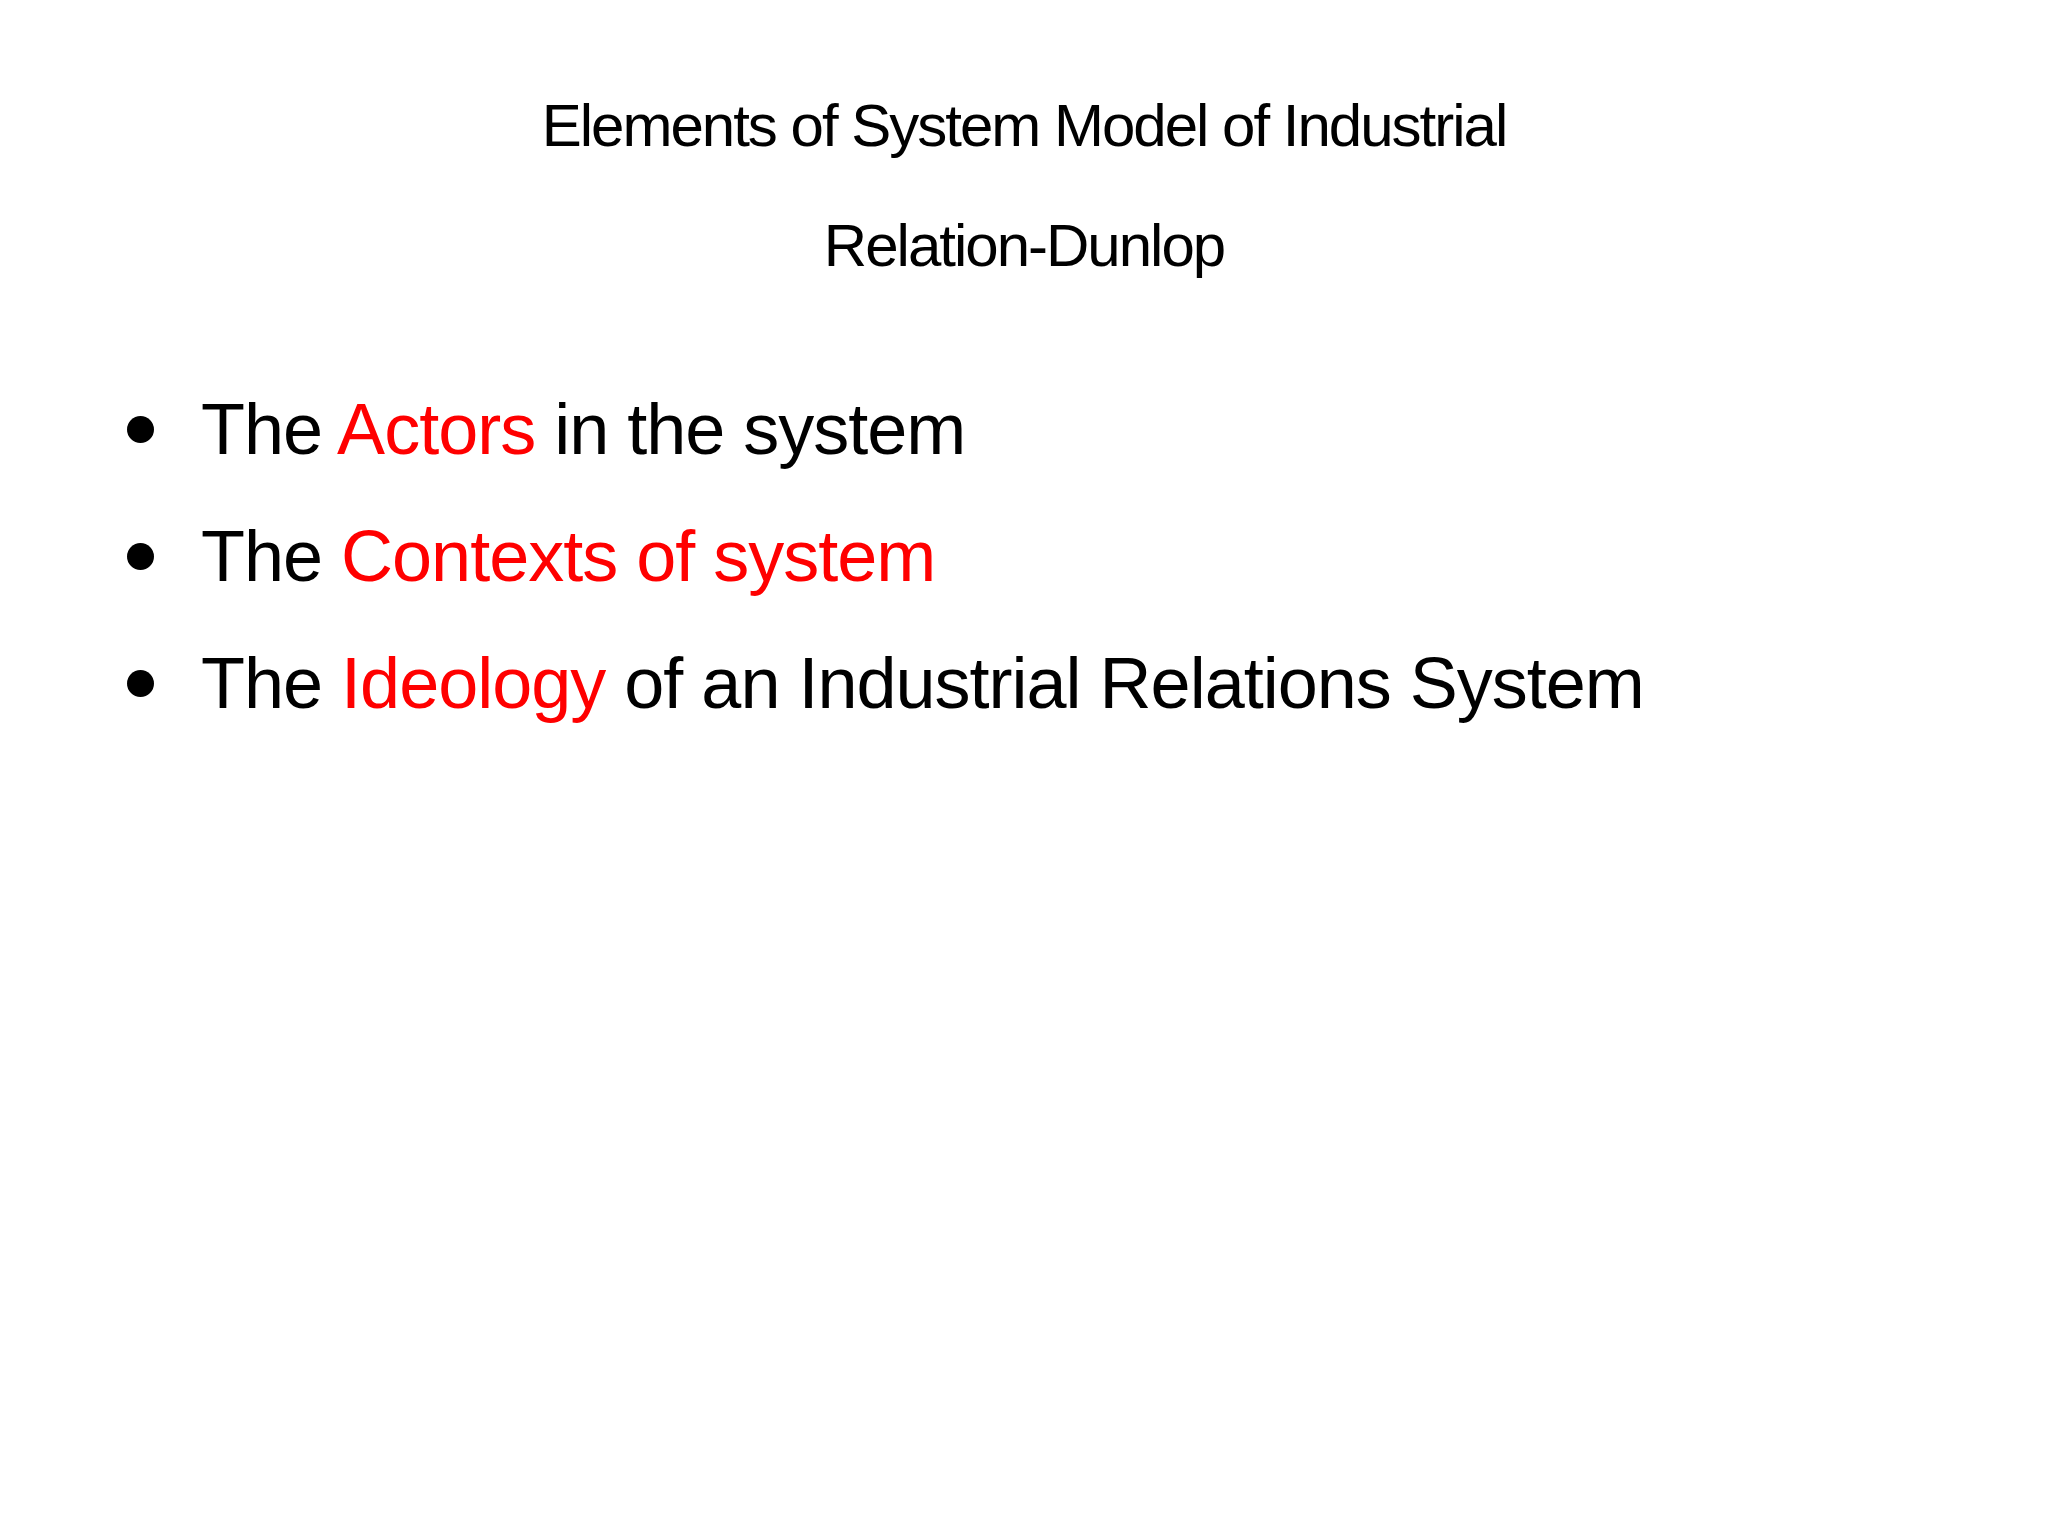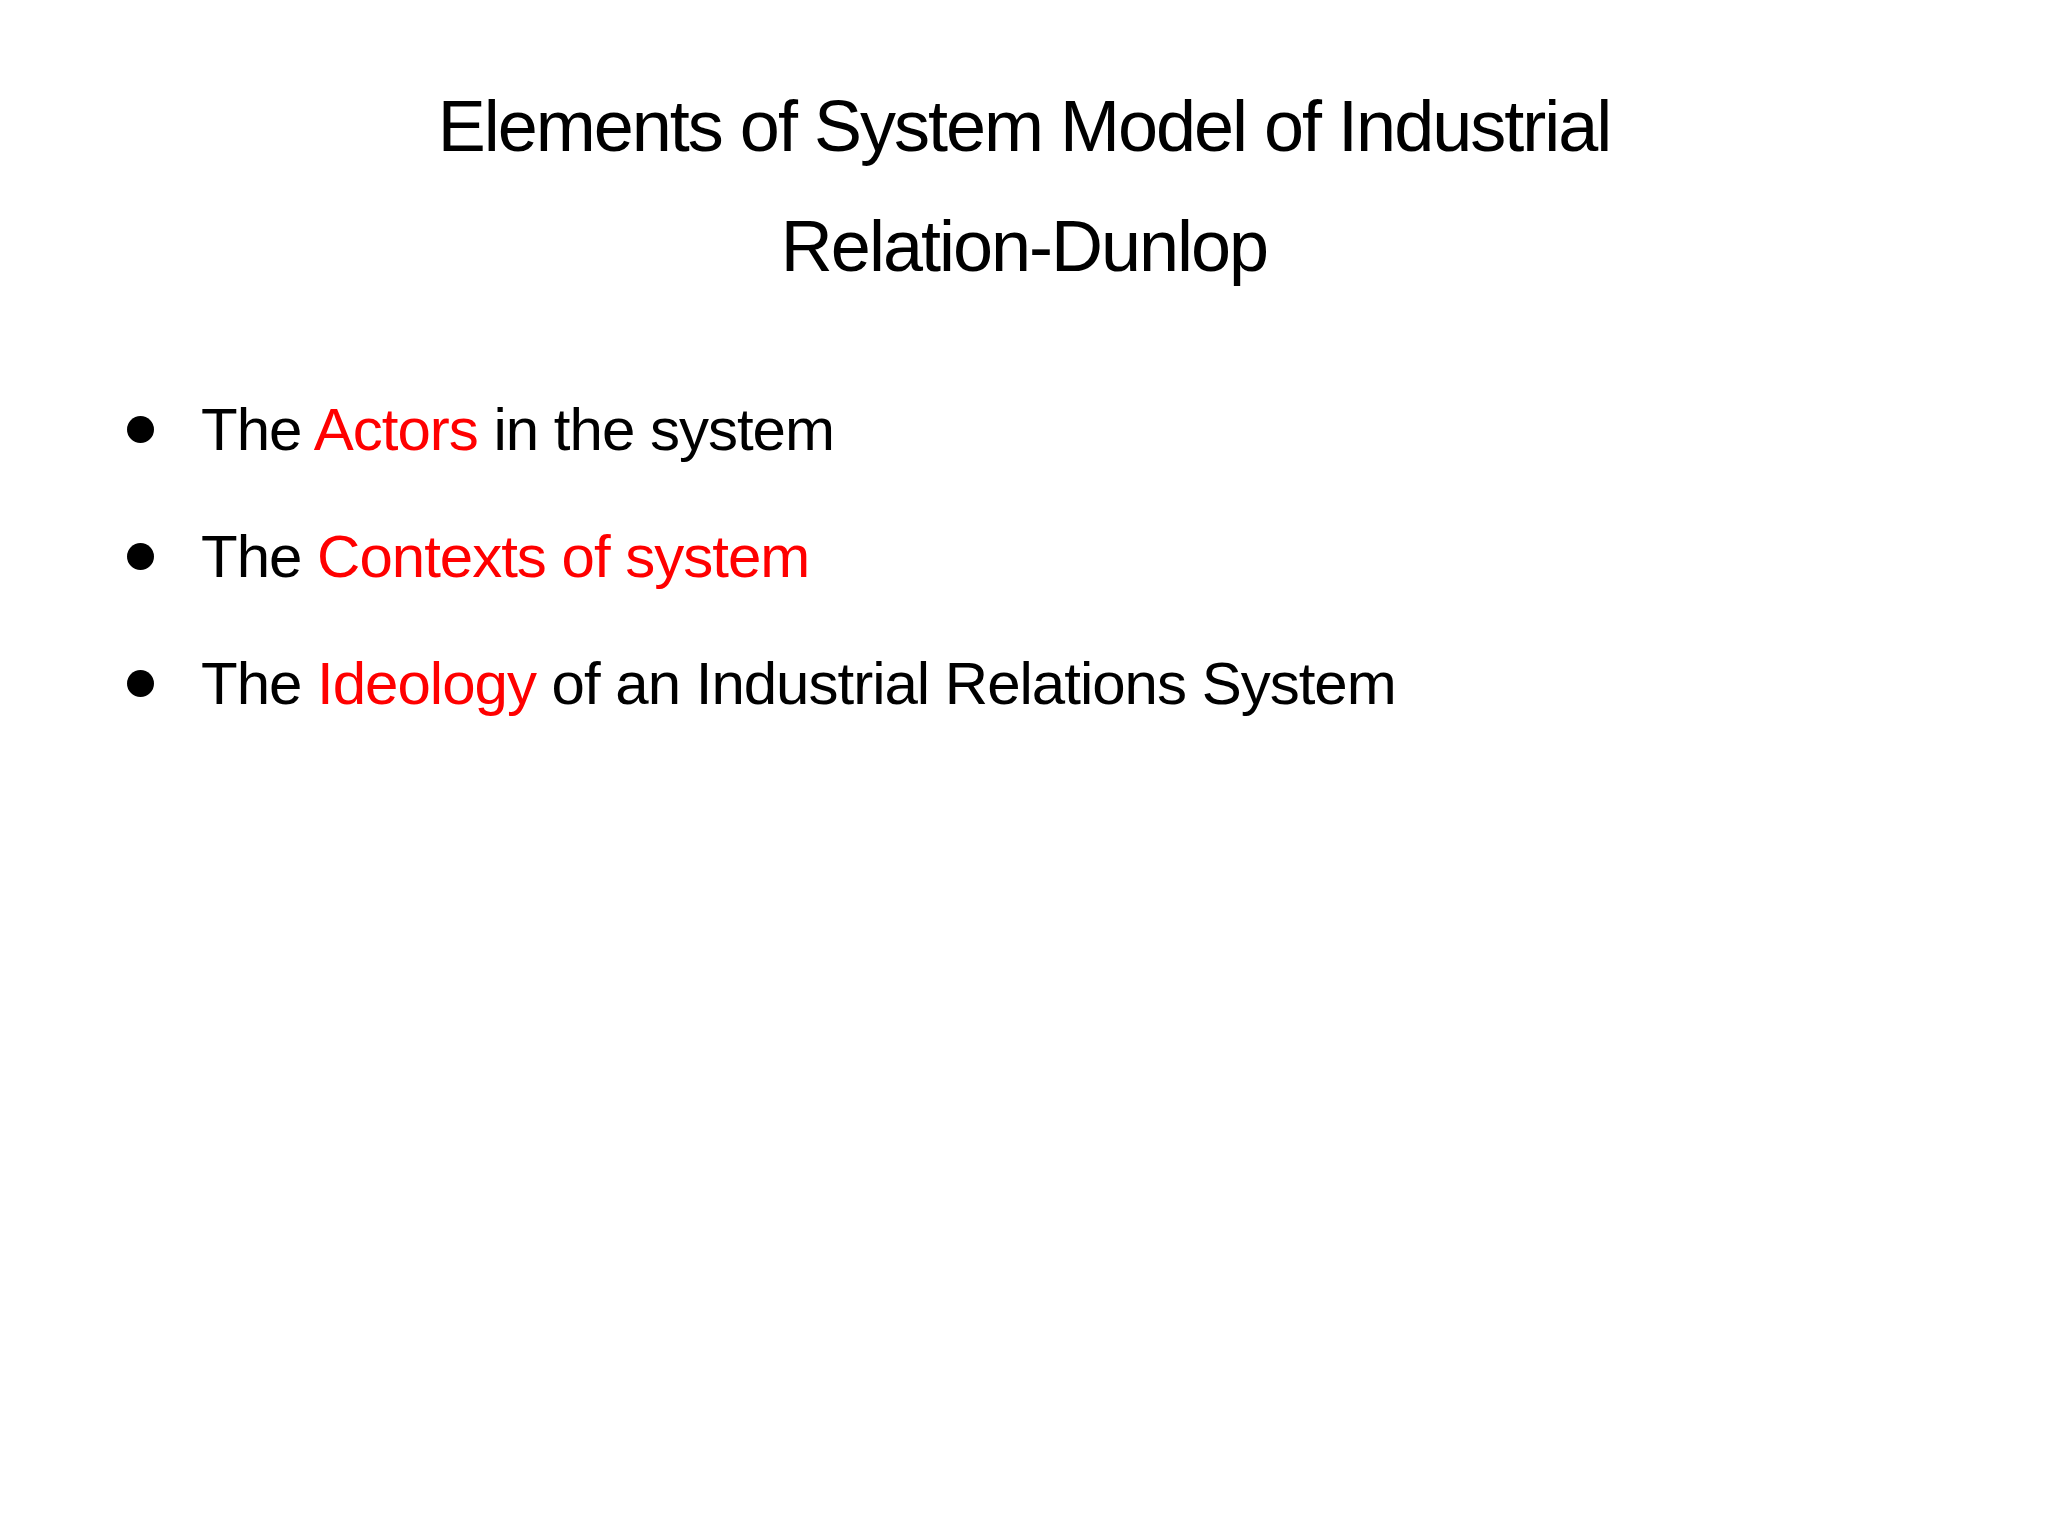--- a/index.html
+++ b/index.html
@@ -19,39 +19,39 @@
     background: var(--bg, #ffffff);
     overflow: hidden;
   }
   .title {
     position: absolute;
     top: 66px;
     left: 0;
     width: 100%;
     text-align: center;
     color: var(--text, #000000);
-    font-size: 72px;
+    font-size: 60px;
     line-height: 120px;
     letter-spacing: -2px;
     font-weight: 400;
   }
   .bullets {
     position: absolute;
     top: 366px;
     left: 127px;
     right: 60px;
     margin: 0;
     padding: 0;
     list-style: none;
   }
   .bullets li {
     position: relative;
     padding-left: 74px;
     color: var(--text, #000000);
-    font-size: 60px;
+    font-size: 72px;
     line-height: 127px;
     letter-spacing: -1px;
     white-space: nowrap;
   }
   .bullet-dot {
     position: absolute;
     left: 0;
     top: 50px;
     width: 27px;
     height: 27px;

